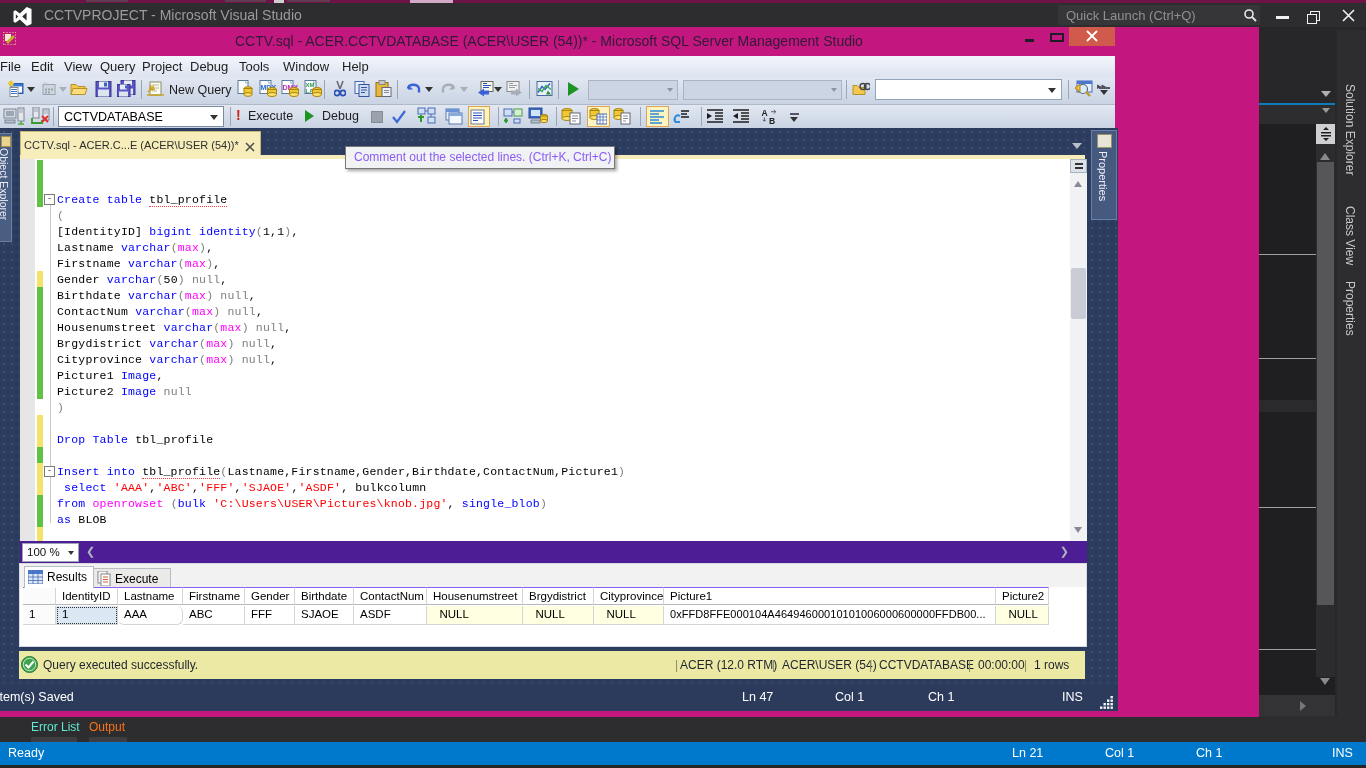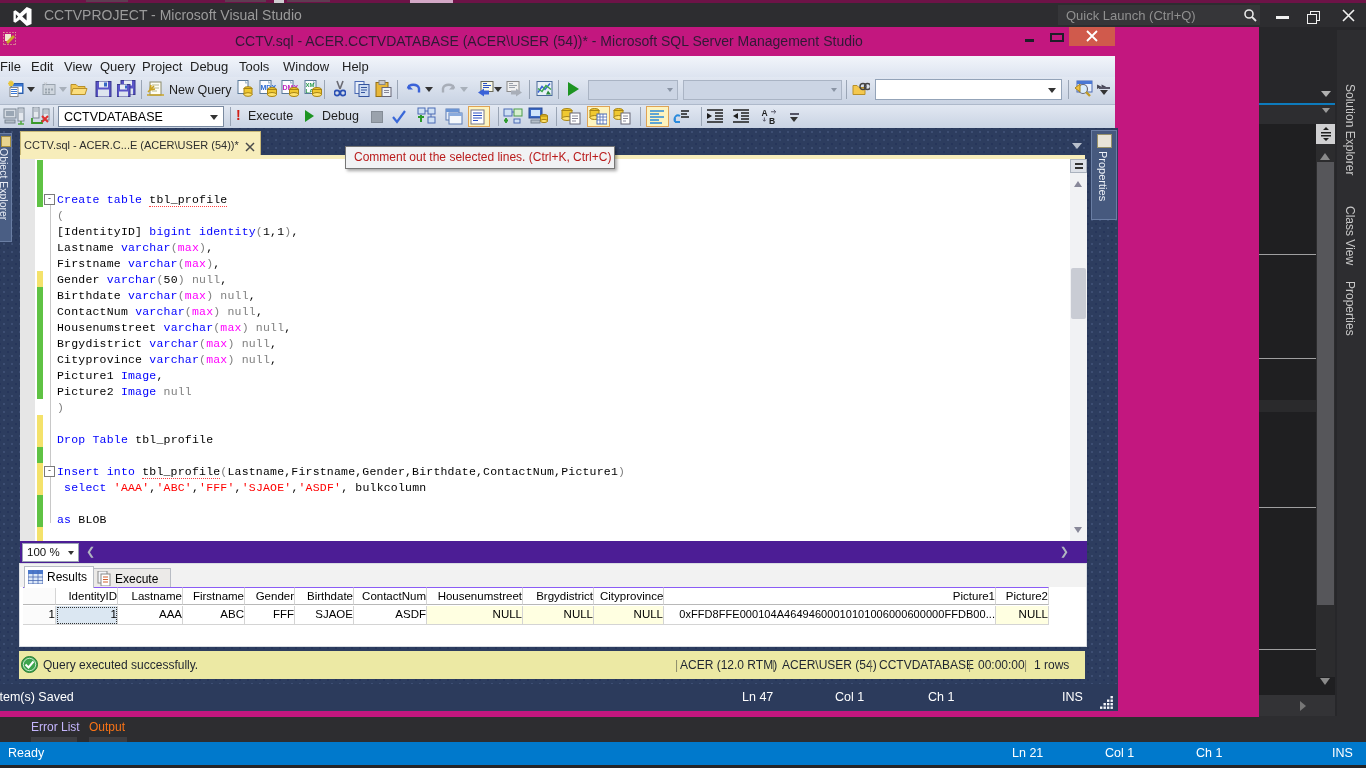--- a/index.html
+++ b/index.html
@@ -67,21 +67,21 @@
 <div class="ab" style="left:1320px;top:678px;width:0;height:0;border:5px solid transparent;border-top:7px solid #8a8a8a;"></div>
 <div class="gline" style="top:254px;left:1123px;"></div>
 <div class="gline" style="top:358px;left:1123px;"></div>
 <div class="ab" style="left:1123px;top:400px;width:193px;height:12px;background:#2a2a2c;"></div>
 <div class="gline" style="top:507px;left:1123px;"></div>
 <div class="gline" style="top:649px;left:1123px;"></div>
 <div class="ab" style="left:1123px;top:695px;width:212px;height:22px;background:#333336;"></div>
 <div class="ab" style="left:1300px;top:701px;width:0;height:0;border:5px solid transparent;border-left:6px solid #777;"></div>
 
 <div class="ab" style="left:0;top:716px;width:1366px;height:27px;background:#2d2d30;"></div>
-<div class="ab" style="left:31px;top:720px;color:#c4b5fd;font-size:12px;">Error List</div>
+<div class="ab" style="left:31px;top:720px;color:#5eead4;font-size:12px;">Error List</div>
 <div class="ab" style="left:89px;top:720px;color:#f97316;font-size:12px;">Output</div>
 <div class="ab" style="left:31px;top:737px;width:46px;height:7px;background:#3e3e42;"></div>
 <div class="ab" style="left:89px;top:737px;width:38px;height:7px;background:#3e3e42;"></div>
 <div class="ab" style="left:0;top:742px;width:1366px;height:23px;background:#0079cc;"></div>
 <div class="ab" style="left:0;top:765px;width:1366px;height:3px;background:#252526;"></div>
 <div class="ab" style="left:8px;top:746px;color:#ffffff;font-size:12.5px;">Ready</div>
 <div class="ab" style="left:1012px;top:746px;color:#ffffff;font-size:12.5px;">Ln 21</div>
 <div class="ab" style="left:1105px;top:746px;color:#ffffff;font-size:12.5px;">Col 1</div>
 <div class="ab" style="left:1196px;top:746px;color:#ffffff;font-size:12.5px;">Ch 1</div>
 <div class="ab" style="left:1332px;top:746px;color:#ffffff;font-size:12.5px;">INS</div>
@@ -427,20 +427,21 @@
   <div class="ab mono" style="left:57px;top:276.5px;"><span class="bk">ContactNum </span><span class="kw">varchar</span><span class="gr">(</span><span class="mg">max</span><span class="gr">) null</span><span class="bk">,</span></div>
   <div class="ab mono" style="left:57px;top:292.5px;"><span class="bk">Housenumstreet </span><span class="kw">varchar</span><span class="gr">(</span><span class="mg">max</span><span class="gr">) null</span><span class="bk">,</span></div>
   <div class="ab mono" style="left:57px;top:308.5px;"><span class="bk">Brgydistrict </span><span class="kw">varchar</span><span class="gr">(</span><span class="mg">max</span><span class="gr">) null</span><span class="bk">,</span></div>
   <div class="ab mono" style="left:57px;top:324.5px;"><span class="bk">Cityprovince </span><span class="kw">varchar</span><span class="gr">(</span><span class="mg">max</span><span class="gr">) null</span><span class="bk">,</span></div>
   <div class="ab mono" style="left:57px;top:340.5px;"><span class="bk">Picture1 </span><span class="kw">Image</span><span class="bk">,</span></div>
   <div class="ab mono" style="left:57px;top:356.5px;"><span class="bk">Picture2 </span><span class="kw">Image</span><span class="gr"> null</span></div>
   <div class="ab mono" style="left:57px;top:372.5px;"><span class="gr">)</span></div>
   <div class="ab mono" style="left:57px;top:404.5px;"><span class="kw">Drop Table </span><span class="bk">tbl_profile</span></div>
   <div class="ab mono" style="left:57px;top:436.5px;"><span class="kw">Insert into </span><span class="bk sq">tbl_profile</span><span class="gr">(</span><span class="bk">Lastname,Firstname,Gender,Birthdate,ContactNum,Picture1</span><span class="gr">)</span></div>
   <div class="ab mono" style="left:57px;top:452.5px;"><span class="kw"> select </span><span class="st">'AAA'</span><span class="bk">,</span><span class="st">'ABC'</span><span class="bk">,</span><span class="st">'FFF'</span><span class="bk">,</span><span class="st">'SJAOE'</span><span class="bk">,</span><span class="st">'ASDF'</span><span class="bk">, bulkcolumn</span></div>
+  <div class="ab mono" style="left:57px;top:468.5px;"><span class="kw">from </span><span class="mg">openrowset </span><span class="gr">(</span><span class="kw">bulk </span><span class="st">'C:\Users\USER\Pictures\knob.jpg'</span><span class="bk">, </span><span class="kw">single_blob</span><span class="gr">)</span></div>
   <div class="ab mono" style="left:57px;top:484.5px;"><span class="kw">as </span><span class="bk">BLOB</span></div>
 
   <div class="ab" style="left:44px;top:167px;width:9px;height:9px;border:1px solid #7a7a7a;background:#fff;font-size:9px;line-height:7px;text-align:center;color:#333;">-</div>
   <div class="ab" style="left:44px;top:439px;width:9px;height:9px;border:1px solid #7a7a7a;background:#fff;font-size:9px;line-height:7px;text-align:center;color:#333;">-</div>
 
   <div class="ab" style="left:1070px;top:132px;width:17px;height:382px;background:#f1f2f4;">
     <div style="position:absolute;left:0;top:0;width:17px;height:14px;background:#dde1e8;border:1px solid #aab2be;box-sizing:border-box;">
         <div style="position:absolute;left:4px;top:3px;width:8px;height:1.5px;background:#333;"></div>
         <div style="position:absolute;left:4px;top:7px;width:8px;height:1.5px;background:#333;"></div>
       </div>
@@ -451,21 +452,21 @@
 
   <div class="ab" style="left:20px;top:514px;width:1067px;height:22px;background:#4c1d95;">
     <div style="position:absolute;left:2px;top:2px;width:55px;height:17px;background:#fff;border:1px solid #9aa4b4;font-size:11.5px;color:#111;">
         <span style="position:absolute;left:4px;top:2px;">100 %</span>
         <div style="position:absolute;right:4px;top:7px;width:0;height:0;border:3.5px solid transparent;border-top:4.5px solid #333;"></div>
       </div>
     <div style="position:absolute;left:66px;top:4px;color:#b0b6c0;font-size:11px;">❮</div>
     <div style="position:absolute;right:18px;top:4px;color:#b0b6c0;font-size:11px;">❯</div>
   </div>
 
-  <div class="ab" style="left:19px;top:536px;width:1068px;height:84px;background:#f2f2f2;border:1px solid #d8dce2;box-sizing:border-box;text-align:right;">
+  <div class="ab" style="left:19px;top:536px;width:1068px;height:84px;background:#f2f2f2;border:1px solid #d8dce2;box-sizing:border-box;">
 
     <div style="position:absolute;left:4px;top:2px;width:68px;height:21px;background:#fff;border:1px solid #b8bcc4;border-bottom:none;z-index:2;">
       <svg style="position:absolute;left:3px;top:3px;" width="15" height="14" viewBox="0 0 15 14">
           <rect x="0" y="0" width="15" height="14" fill="#dce8f8" stroke="#4a6ab4"></rect>
           <rect x="0" y="0" width="15" height="4" fill="#4a78cc"></rect>
           <path d="M5 0 V14 M10 0 V14 M0 7 H15 M0 10.5 H15" stroke="#4a6ab4" stroke-width="0.8"></path>
         </svg>
       <span style="position:absolute;left:22px;top:3px;font-size:12px;color:#000;">Results</span>
     </div>
     <div style="position:absolute;left:73px;top:4px;width:76px;height:19px;background:#eceae8;border:1px solid #b8bcc4;border-bottom:none;">
@@ -486,21 +487,21 @@
       <div class="gc" style="left:224px;width:50px;">Gender</div>
       <div class="gc" style="left:274px;width:59px;">Birthdate</div>
       <div class="gc" style="left:333px;width:73px;">ContactNum</div>
       <div class="gc" style="left:406px;width:96px;">Housenumstreet</div>
       <div class="gc" style="left:502px;width:71px;">Brgydistrict</div>
       <div class="gc" style="left:573px;width:70px;">Cityprovince</div>
       <div class="gc" style="left:643px;width:332px;">Picture1</div>
       <div class="gc" style="left:975px;width:53px;">Picture2</div>
       <div class="gd" style="left:2px;width:33px;background:#fbfbfb;">1</div>
       <div class="gd" style="left:35px;width:62px;background:#dbe7f2;outline:1px dotted #333;outline-offset:-2px;">1</div>
-      <div class="gd" style="left:97px;width:65px;">AAA</div>
+      <div class="gd" style="left:97px;width:65px;border-radius:6px;">AAA</div>
       <div class="gd" style="left:162px;width:62px;">ABC</div>
       <div class="gd" style="left:224px;width:50px;">FFF</div>
       <div class="gd" style="left:274px;width:59px;">SJAOE</div>
       <div class="gd" style="left:333px;width:73px;">ASDF</div>
       <div class="gd" style="left:406px;width:96px;background:#ffffe1;">&nbsp;&nbsp;NULL</div>
       <div class="gd" style="left:502px;width:71px;background:#ffffe1;">&nbsp;&nbsp;NULL</div>
       <div class="gd" style="left:573px;width:70px;background:#ffffe1;">&nbsp;&nbsp;NULL</div>
       <div class="gd" style="left:643px;width:332px;font-size:11px;letter-spacing:0.05px;">0xFFD8FFE000104A46494600010101006000600000FFDB00...</div>
       <div class="gd" style="left:975px;width:53px;background:#ffffe1;">&nbsp;&nbsp;NULL</div>
     </div>
@@ -524,21 +525,21 @@
     <span style="position:absolute;left:1005px;top:7px;color:#8a8a6a;">|</span>
     <span style="position:absolute;left:1015px;top:7px;">1 rows</span>
   </div>
 
   <div class="ab" style="left:1091px;top:103px;width:24px;height:88px;background:#46597e;border:1px solid #6a7ea4;">
     <div style="position:absolute;left:5px;top:3px;width:13px;height:12px;background:#e8e4d8;border:1px solid #98926a;"></div>
     <div class="vt" style="position:absolute;left:5px;top:20px;color:#eef2f8;font-size:11px;">Properties</div>
   </div>
 
   <div class="ab" style="left:345px;top:119px;width:268px;height:21px;background:#f1f2f4;border:1px solid #767676;box-shadow:2px 2px 3px rgba(0,0,0,0.35);">
-    <span style="position:absolute;left:8px;top:3px;font-size:12px;color:#b91c1c;">Comment out the selected lines. (Ctrl+K, Ctrl+C)</span>
+    <span style="position:absolute;left:8px;top:3px;font-size:12px;color:#8b5cf6;">Comment out the selected lines. (Ctrl+K, Ctrl+C)</span>
   </div>
 
   <div class="ab" style="left:0;top:657px;width:1118px;height:26px;background:#2c3b5c;color:#fff;font-size:12.5px;">
     <span style="position:absolute;left:-4px;top:6px;">Item(s) Saved</span>
     <span style="position:absolute;left:742px;top:6px;">Ln 47</span>
     <span style="position:absolute;left:835px;top:6px;">Col 1</span>
     <span style="position:absolute;left:928px;top:6px;">Ch 1</span>
     <span style="position:absolute;left:1062px;top:6px;">INS</span>
     <svg style="position:absolute;left:1100px;top:12px;" width="14" height="13" viewBox="0 0 14 13">
         <g fill="#f4f6fa">

